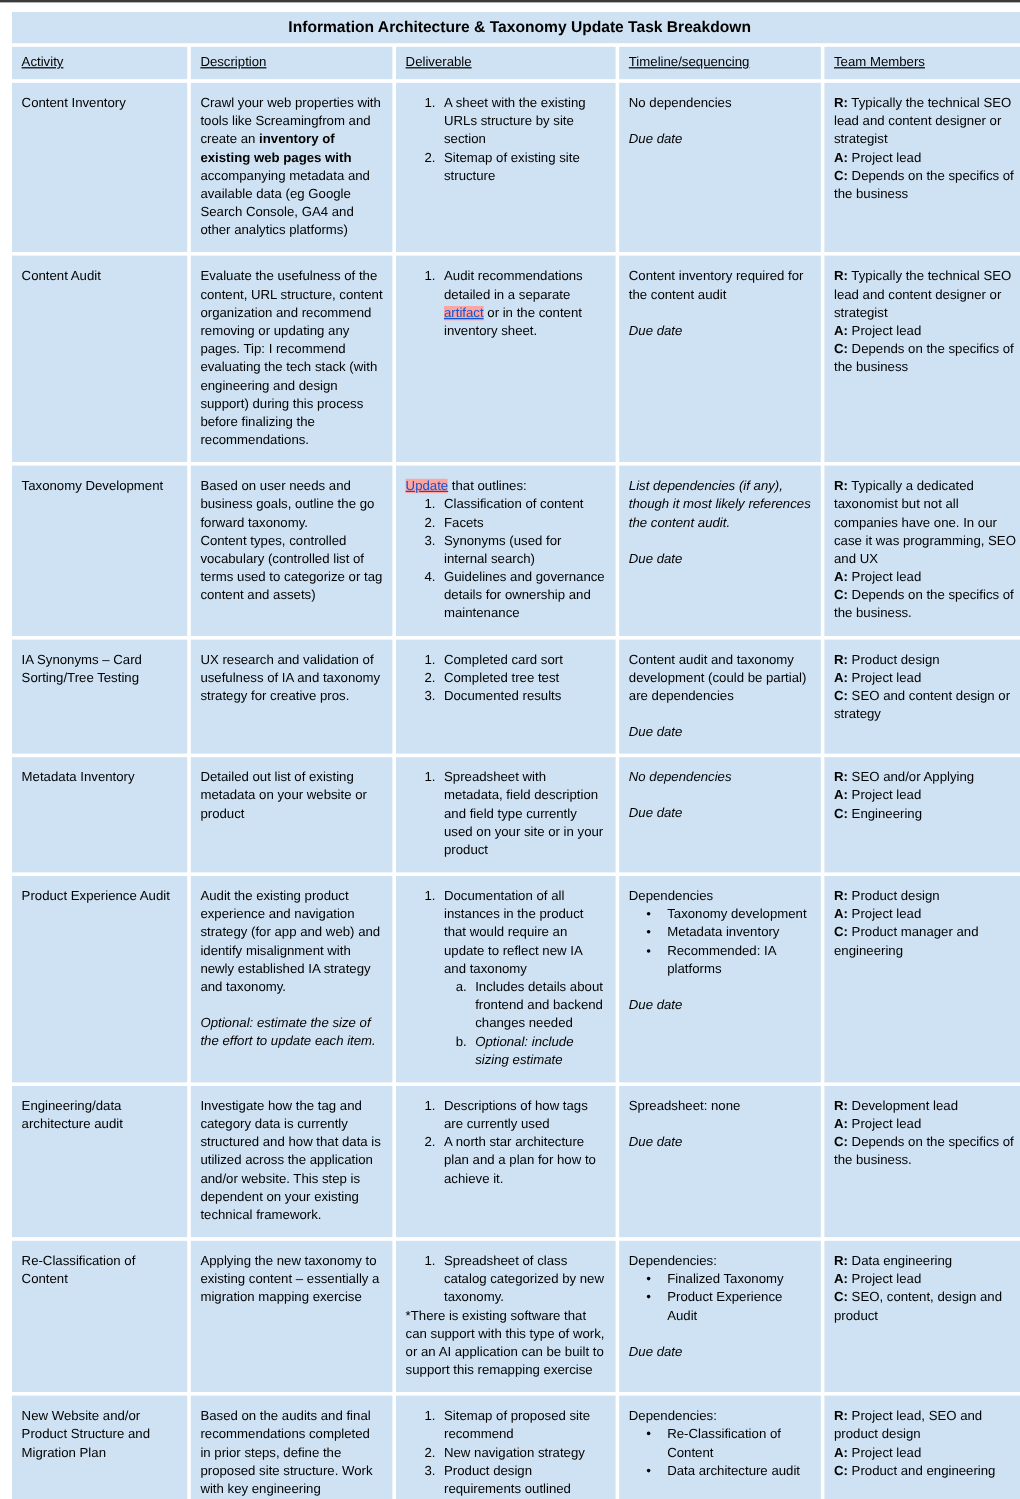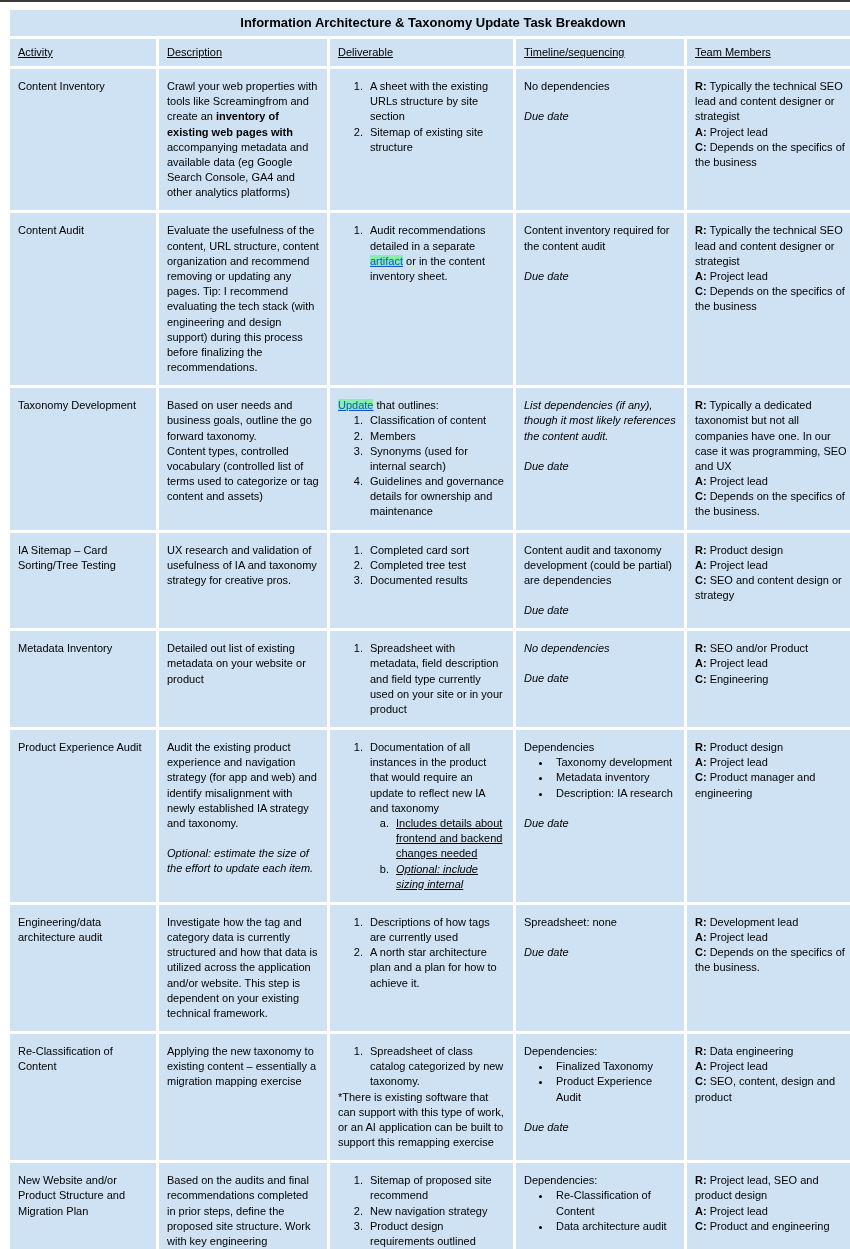--- a/index.html
+++ b/index.html
@@ -38,35 +38,35 @@
     font-size: 13px;
     padding: 4px 6px;
   }
   th.col-head {
     padding: 6px 8px;
     height: 24px;
     text-decoration: underline;
   }
   .para { margin: 0; }
   .spacer { height: 15px; }
-  .hl { background: #86efac; }
+  .hl { background: #fca5a5; }
   .lk { color: #1155cc; text-decoration: underline; cursor: pointer; }
   ol.lst, ul.lst {
     margin: 0;
     padding-left: 28px;
   }
   ol.lst { list-style: decimal outside; }
   ul.lst { list-style: disc outside; }
   ol.lst > li, ul.lst > li { padding-left: 4px; }
   ol.alpha {
     list-style: lower-alpha outside;
     margin: 0;
     padding-left: 22px;
   }
-  ol.alpha > li { padding-left: 4px; text-decoration: underline; }
+  ol.alpha > li { padding-left: 4px; }
 </style>
 </head>
 <body>
 
 <div class="page">
   <table class="grid">
     <colgroup>
       <col style="width:146px">
       <col style="width:168px">
       <col style="width:183px">
@@ -138,39 +138,39 @@
             <div class="para">Taxonomy Development</div>
           </td>
           <td>
             <div class="para"><span>Based on user needs and business goals, outline the go forward taxonomy.</span></div>
             <div class="para"><span>Content types, controlled vocabulary (controlled list of terms used to categorize or tag content and assets)</span></div>
           </td>
           <td>
             <div class="para"><span class="hl lk">Update</span><span> that outlines:</span></div>
             <ol class="lst">
               <li><span>Classification of content</span></li>
-              <li><span>Members</span></li>
+              <li><span>Facets</span></li>
               <li><span>Synonyms (used for internal search)</span></li>
               <li><span>Guidelines and governance details for ownership and maintenance</span></li>
             </ol>
           </td>
           <td>
             <div class="para"><span style="font-style: italic;">List dependencies (if any), though it most likely references the content audit.</span></div>
             <div class="spacer"></div>
             <div class="para"><span style="font-style: italic;">Due date</span></div>
           </td>
           <td>
             <div class="para"><span style="font-weight: bold;">R:</span><span> Typically a dedicated taxonomist but not all companies have one. In our case it was programming, SEO and UX</span></div>
             <div class="para"><span style="font-weight: bold;">A:</span><span> Project lead</span></div>
             <div class="para"><span style="font-weight: bold;">C:</span><span> Depends on the specifics of the business.</span></div>
           </td>
         </tr>
         <tr>
           <td>
-            <div class="para">IA Sitemap – Card Sorting/Tree Testing</div>
+            <div class="para">IA Synonyms – Card Sorting/Tree Testing</div>
           </td>
           <td>
             <div class="para"><span>UX research and validation of usefulness of IA and taxonomy strategy for creative pros.</span></div>
           </td>
           <td>
             <ol class="lst">
               <li><span>Completed card sort</span></li>
               <li><span>Completed tree test</span></li>
               <li><span>Documented results</span></li>
             </ol>
@@ -197,48 +197,48 @@
             <ol class="lst">
               <li><span>Spreadsheet with metadata, field description and field type currently used on your site or in your product</span></li>
             </ol>
           </td>
           <td>
             <div class="para"><span style="font-style: italic;">No dependencies</span></div>
             <div class="spacer"></div>
             <div class="para"><span style="font-style: italic;">Due date</span></div>
           </td>
           <td>
-            <div class="para"><span style="font-weight: bold;">R:</span><span> SEO and/or Product</span></div>
+            <div class="para"><span style="font-weight: bold;">R:</span><span> SEO and/or Applying</span></div>
             <div class="para"><span style="font-weight: bold;">A:</span><span> Project lead</span></div>
             <div class="para"><span style="font-weight: bold;">C:</span><span> Engineering</span></div>
           </td>
         </tr>
         <tr>
           <td>
             <div class="para">Product Experience Audit</div>
           </td>
           <td>
             <div class="para"><span>Audit the existing product experience and navigation strategy (for app and web) and identify misalignment with newly established IA strategy and taxonomy.</span></div>
             <div class="spacer"></div>
             <div class="para"><span style="font-style: italic; margin-top: 33px;">Optional: estimate the size of the effort to update each item.</span></div>
           </td>
           <td>
             <ol class="lst">
               <li><span>Documentation of all instances in the product that would require an update to reflect new IA and taxonomy</span><ol class="alpha">
                   <li><span>Includes details about frontend and backend changes needed</span></li>
-                  <li><span style="font-style: italic;">Optional: include sizing internal</span></li>
+                  <li><span style="font-style: italic;">Optional: include sizing estimate</span></li>
                 </ol></li>
             </ol>
           </td>
           <td>
             <div class="para"><span>Dependencies</span></div>
             <ul class="lst">
               <li><span>Taxonomy development</span></li>
               <li><span>Metadata inventory</span></li>
-              <li><span>Description: IA research</span></li>
+              <li><span>Recommended: IA platforms</span></li>
             </ul>
             <div class="spacer"></div>
             <div class="para"><span style="font-style: italic;">Due date</span></div>
           </td>
           <td>
             <div class="para"><span style="font-weight: bold;">R:</span><span> Product design</span></div>
             <div class="para"><span style="font-weight: bold;">A:</span><span> Project lead</span></div>
             <div class="para"><span style="font-weight: bold;">C:</span><span> Product manager and engineering</span></div>
           </td>
         </tr>

